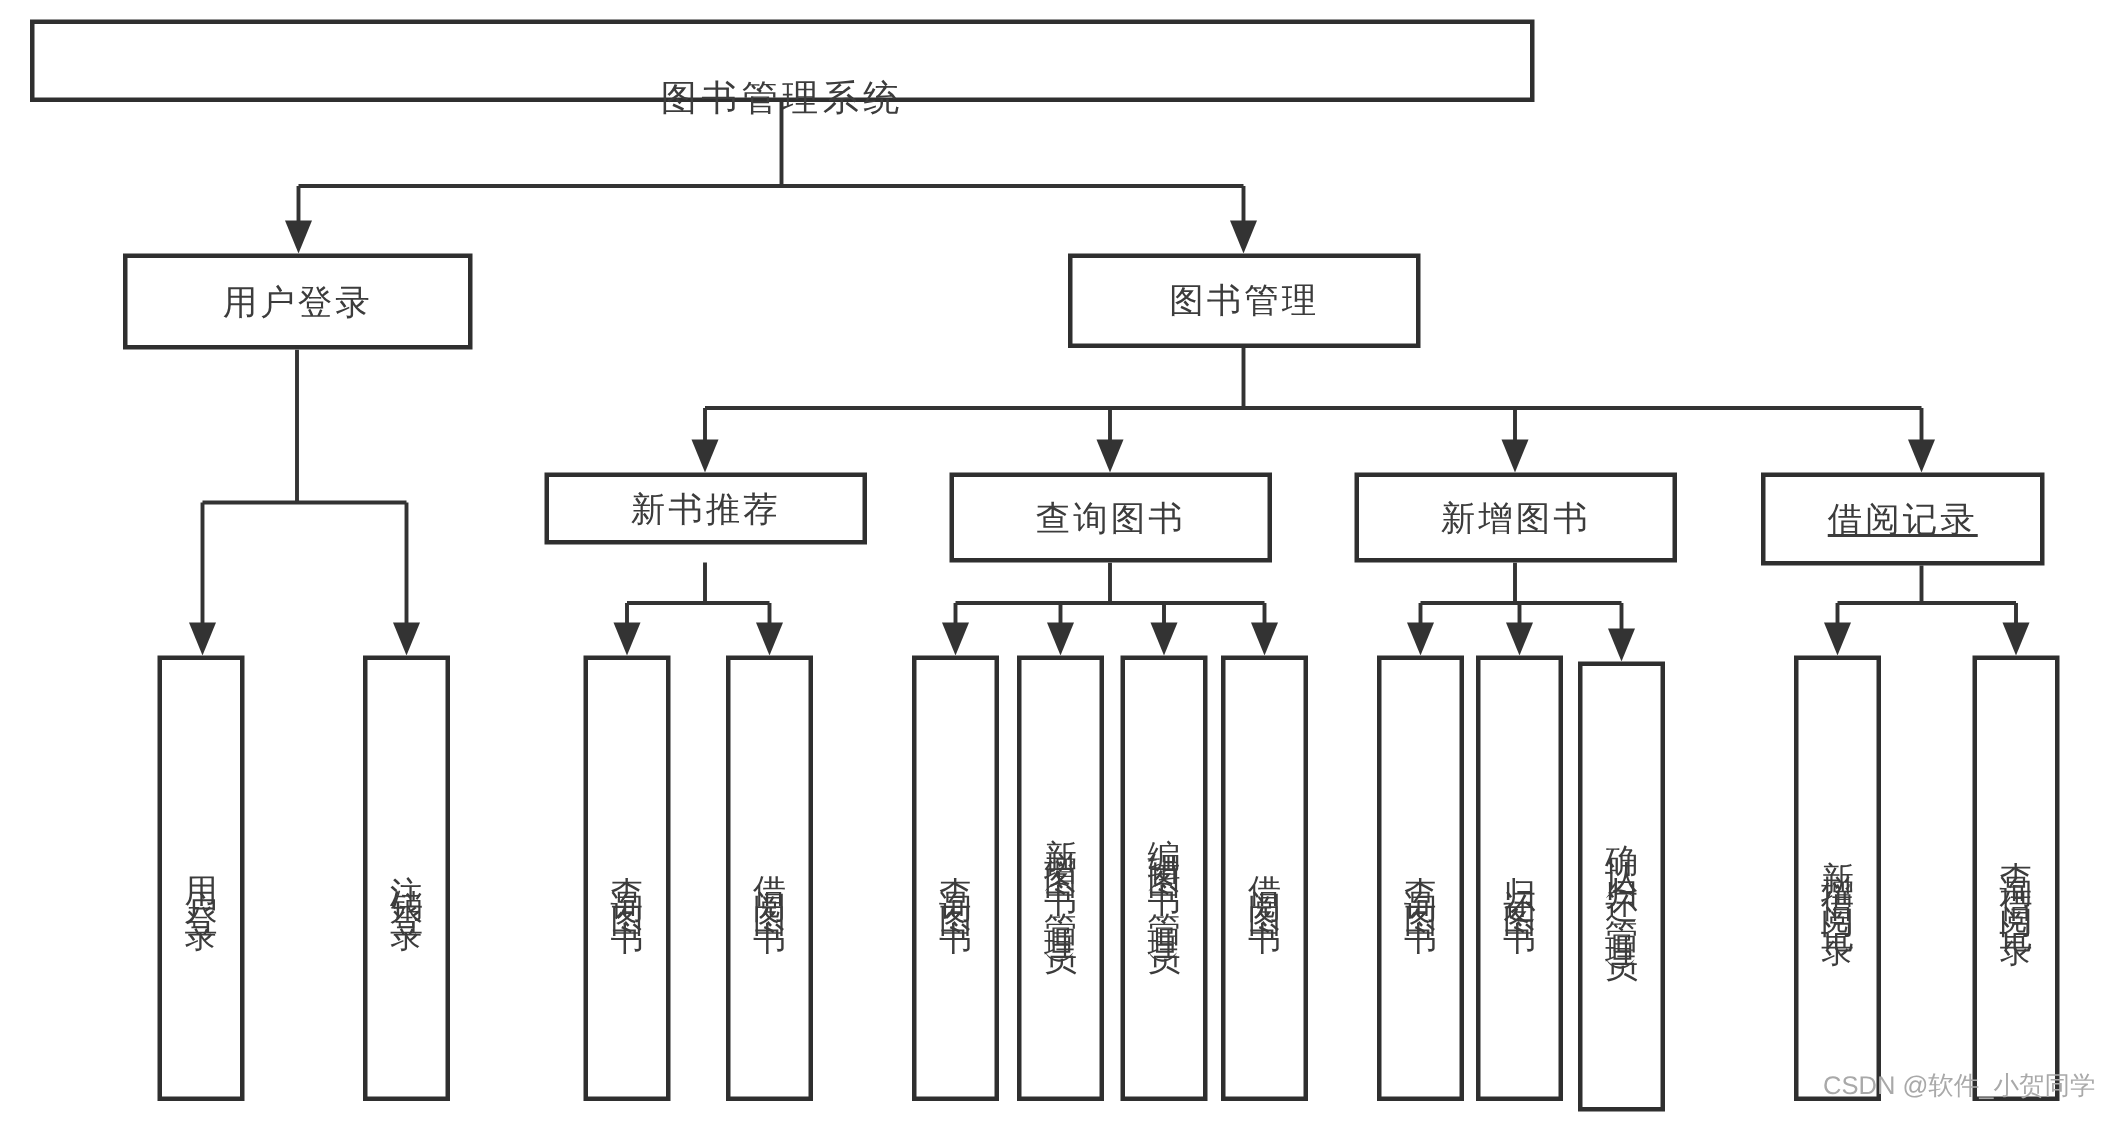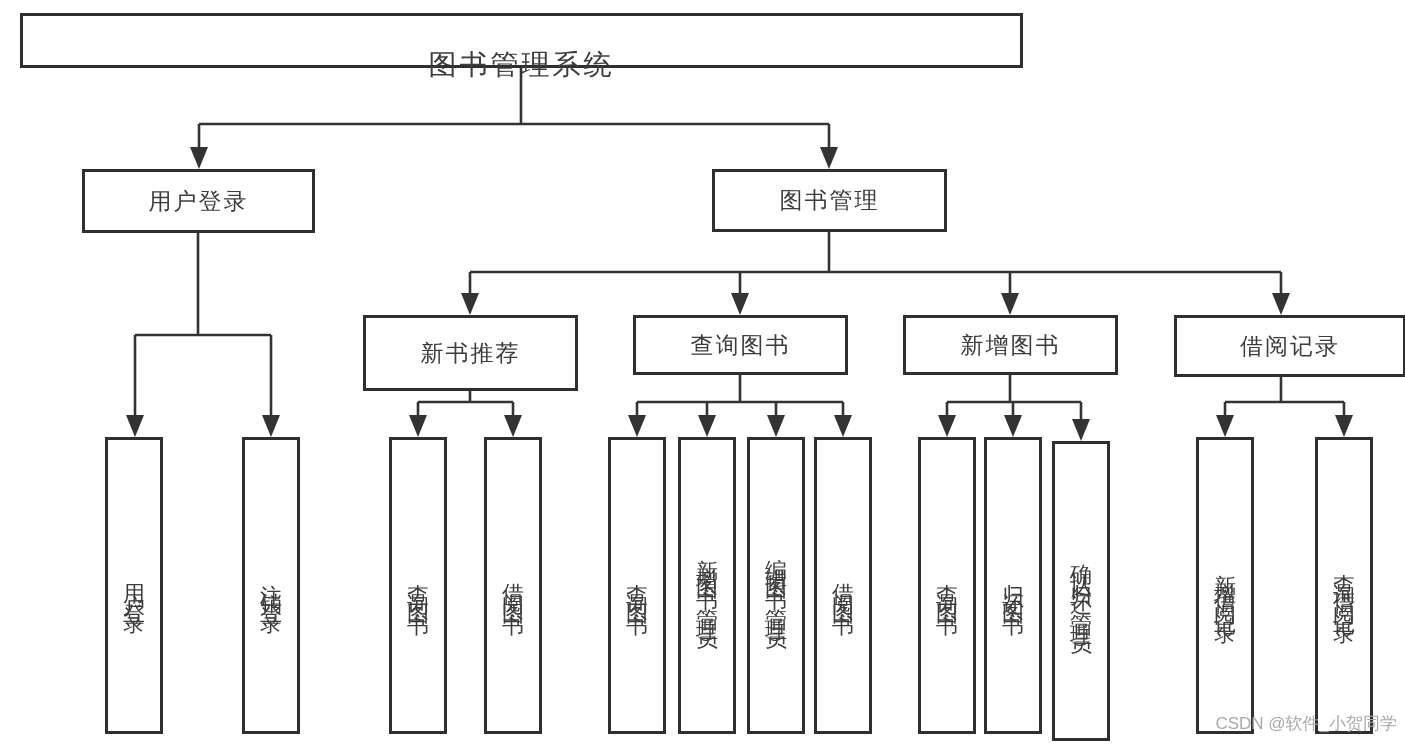--- a/index.html
+++ b/index.html
@@ -44,21 +44,21 @@
     align-items:center;
     justify-content:center;
   }
   .node.h .label{
     font-size:23px;
     letter-spacing:2px;
     white-space:nowrap;
     color:var(--text);
   }
   .node.root .label{
-    font-size:28px;
+    font-size:24px;
     letter-spacing:3px;
     margin-top:48px;
   }
   .node.v .vlabel{
     writing-mode:vertical-rl;
     text-orientation:mixed;
     font-size:22px;
     letter-spacing:10px;
     line-height:1;
     color:var(--text);
@@ -117,30 +117,30 @@
     <span class="label">图书管理系统</span>
   </div>
 
   <div class="node h" style="left:82px;top:169px;width:233px;height:64px;">
     <span class="label">用户登录</span>
   </div>
   <div class="node h" style="left:712px;top:169px;width:235px;height:63px;">
     <span class="label">图书管理</span>
   </div>
 
-  <div class="node h" style="left:363px;top:315px;width:215px;height:76px;">
+  <div class="node h" style="left:363px;top:315px;width:215px;height:48px;">
     <span class="label">新书推荐</span>
   </div>
   <div class="node h" style="left:633px;top:315px;width:215px;height:60px;">
     <span class="label">查询图书</span>
   </div>
   <div class="node h" style="left:903px;top:315px;width:215px;height:60px;">
     <span class="label">新增图书</span>
   </div>
-  <div class="node h" style="left:1174px;top:315px;width:232px;height:62px;">
+  <div class="node h" style="left:1174px;top:315px;width:189px;height:62px;text-decoration:underline;">
     <span class="label">借阅记录</span>
   </div>
 
   <div class="node v" style="left:105px;top:437px;width:58px;height:297px;">
     <span class="vlabel">用户登录</span>
   </div>
   <div class="node v" style="left:242px;top:437px;width:58px;height:297px;">
     <span class="vlabel">注销登录</span>
   </div>
 

